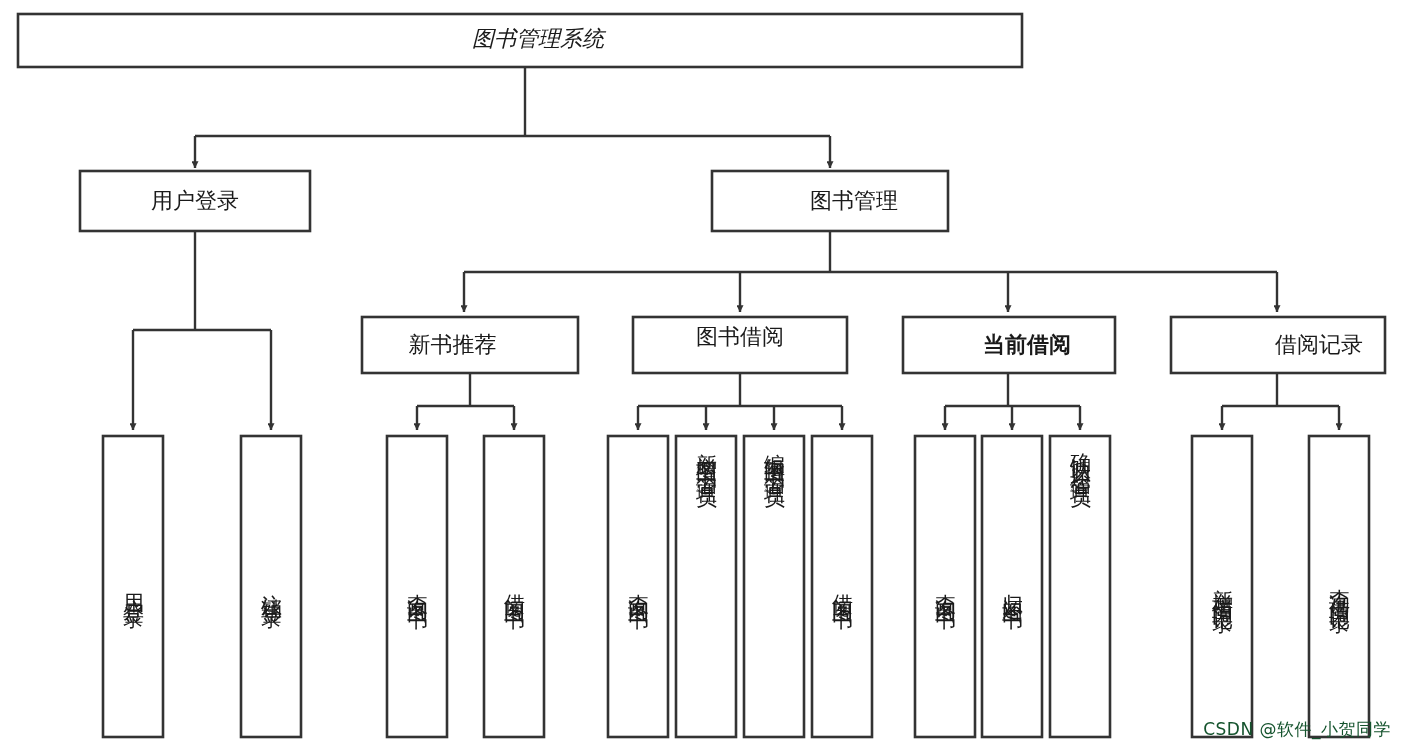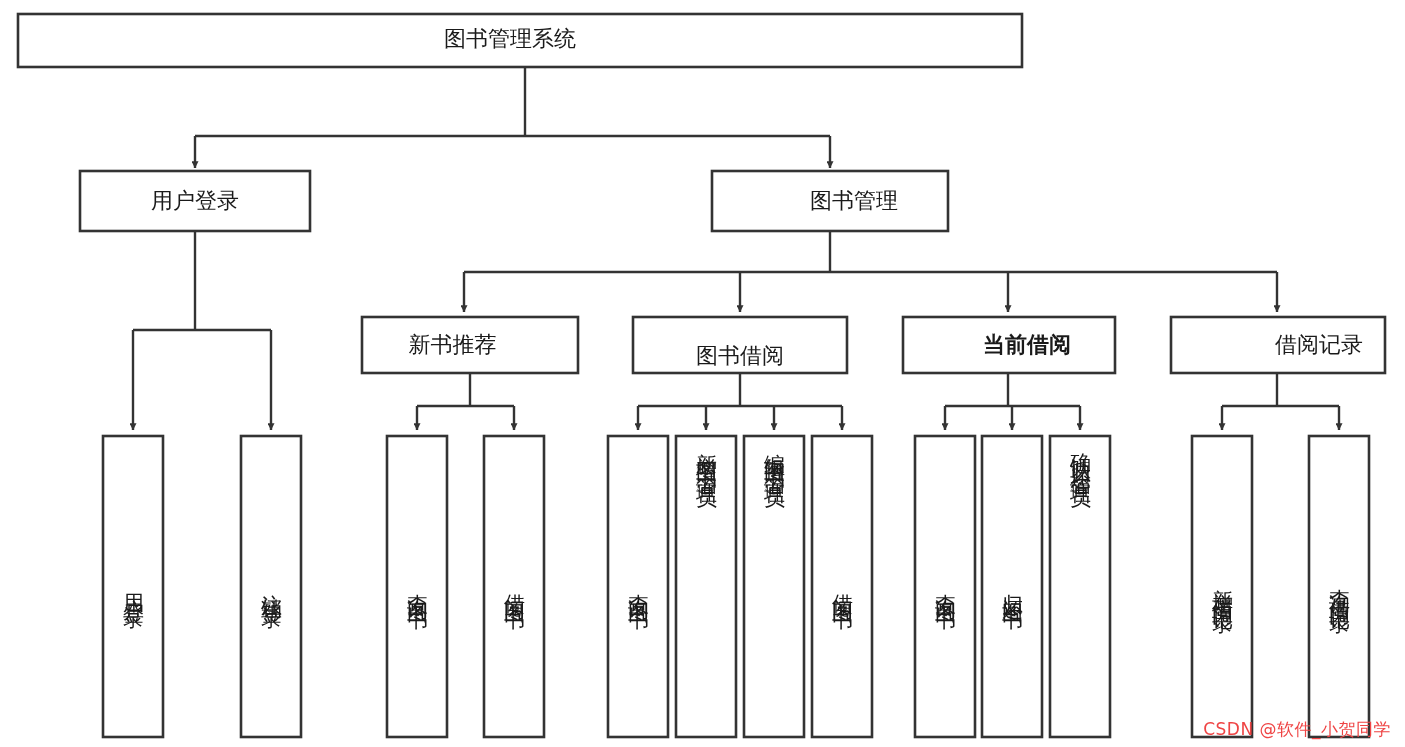--- a/index.html
+++ b/index.html
@@ -69,21 +69,21 @@
     font-size: 22px;
     color: #1a1a1a;
     white-space: nowrap;
   }
   .watermark {
     position: absolute;
     right: 14px;
     bottom: 6px;
     font-family: "DejaVu Sans", "Liberation Sans", sans-serif;
     font-size: 17px;
-    color: #ef4444;
+    color: #14532d;
     letter-spacing: 0.5px;
     white-space: nowrap;
     pointer-events: none;
   }
 </style>
 </head>
 <body>
 
 <div id="diagram-root">
 
@@ -161,27 +161,27 @@
 
       <rect class="node-rect" x="915" y="436" width="60" height="301"></rect>
       <rect class="node-rect" x="982" y="436" width="60" height="301"></rect>
       <rect class="node-rect" x="1050" y="436" width="60" height="301"></rect>
 
       <rect class="node-rect" x="1192" y="436" width="60" height="301"></rect>
       <rect class="node-rect" x="1309" y="436" width="60" height="301"></rect>
     </g>
   </svg>
 
-  <div class="h-label-box" style="left:8px; top:14px; width:1004px; height:49px;">图书管理系统</div>
+  <div class="h-label-box" style="left:36px; top:14px; width:1004px; height:49px;font-style:italic;">图书管理系统</div>
 
   <div class="h-label-box" style="left:80px; top:171px; width:230px; height:60px;">用户登录</div>
   <div class="h-label-box" style="left:712px; top:171px; width:284px; height:60px;">图书管理</div>
 
   <div class="h-label-box" style="left:362px; top:317px; width:181px; height:56px;">新书推荐</div>
-  <div class="h-label-box" style="left:633px; top:328px; width:214px; height:56px;">图书借阅</div>
+  <div class="h-label-box" style="left:633px; top:309px; width:214px; height:56px;">图书借阅</div>
   <div class="h-label-box" style="left:921px; top:317px; width:212px; height:56px;font-weight:bold;">当前借阅</div>
   <div class="h-label-box" style="left:1171px; top:317px; width:214px; height:56px;margin-left:41px;">借阅记录</div>
 
   <div class="vert-label-box" style="left:103px; top:436px; width:60px; height:301px;">
     <span class="vert-label-text">用户登录</span>
   </div>
   <div class="vert-label-box" style="left:241px; top:436px; width:60px; height:301px;">
     <span class="vert-label-text">注销登录</span>
   </div>
 

